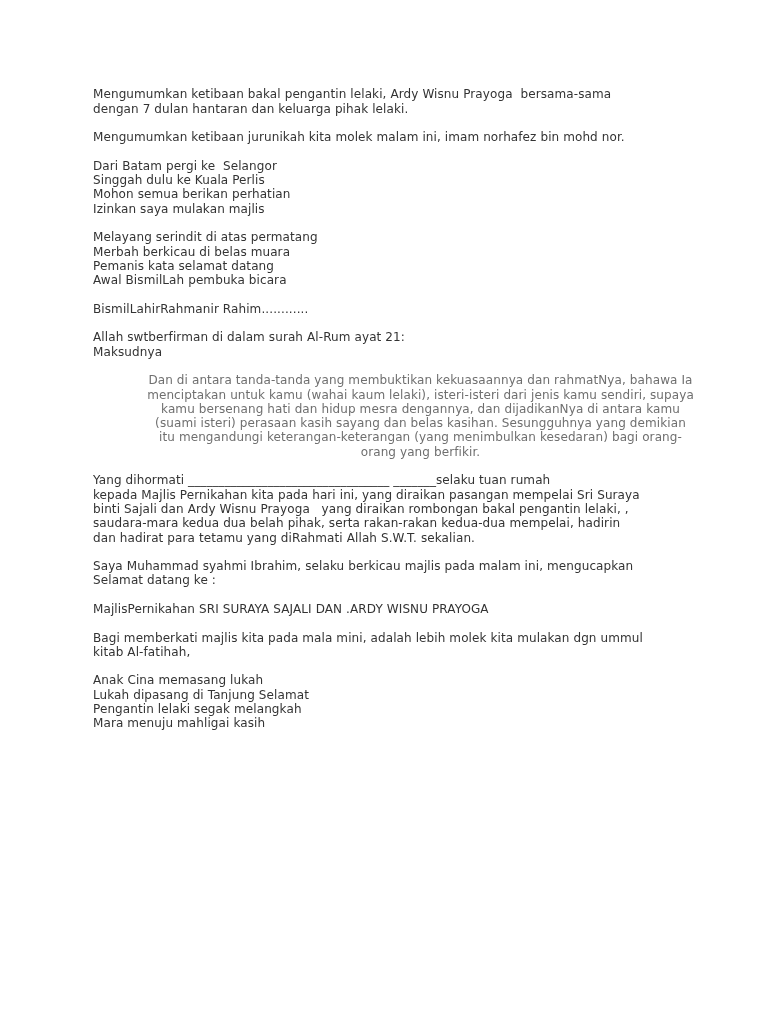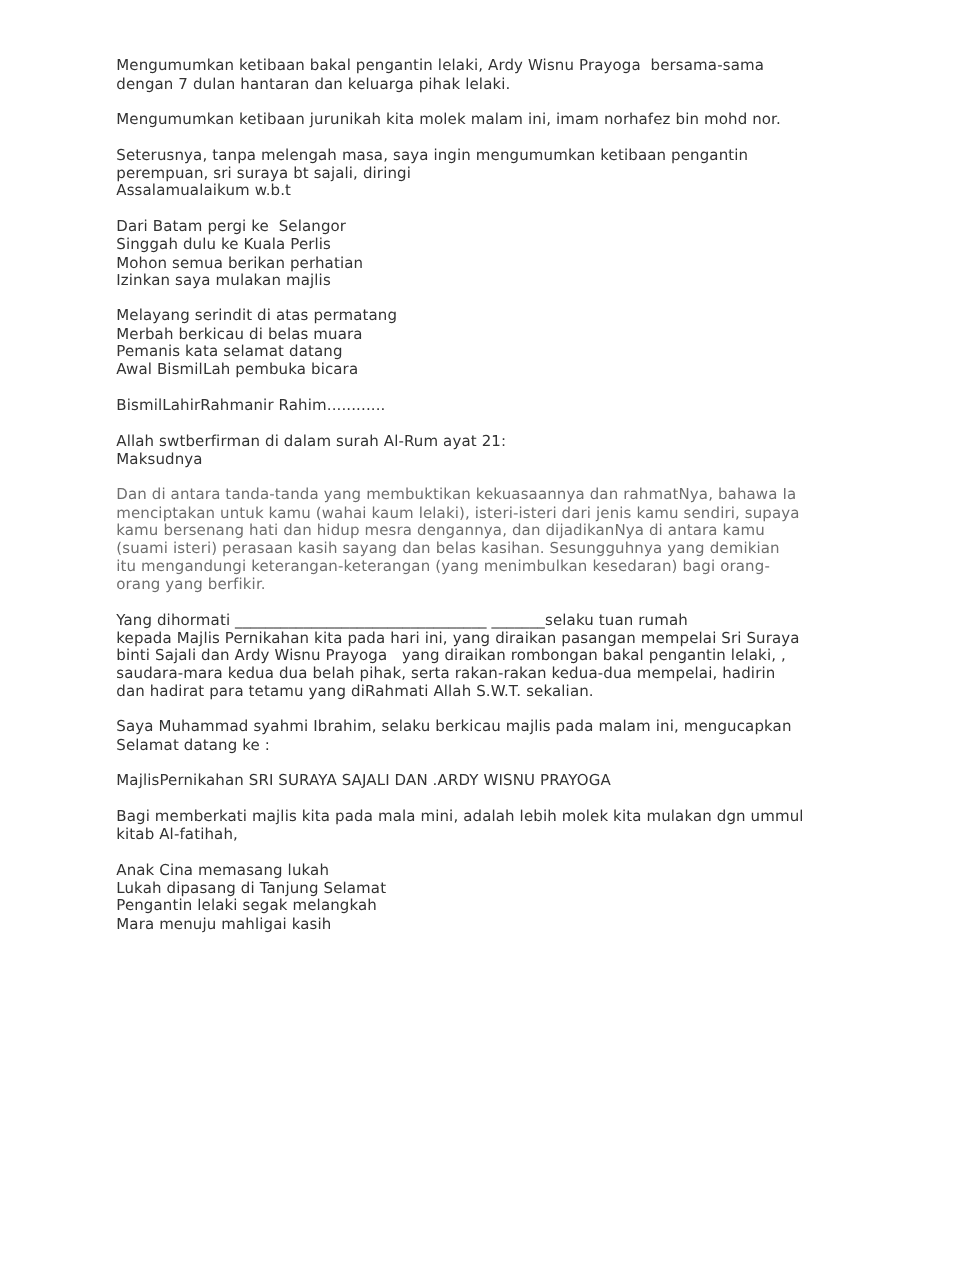--- a/index.html
+++ b/index.html
@@ -11,44 +11,42 @@
     width: 768px;
     height: 1024px;
     overflow: hidden;
     font-family: "DejaVu Sans", "Liberation Sans", sans-serif;
   }
   .doc-page {
     box-sizing: border-box;
     width: 768px;
     height: 1024px;
     background: var(--page-bg, #ffffff);
-    padding: 31px 20px 0 93px;
+    padding: 73px 20px 0 93px;
   }
   .doc-page p {
     margin: 14.3px 0;
     font-size: 12px;
     line-height: 14.3px;
     color: var(--text-color, #333333);
     white-space: pre-wrap;
     letter-spacing: 0.1px;
   }
   .doc-page p.quote {
     color: var(--quote-color, #6f6f6f);
+    text-align: center;
   }
 </style>
 </head>
 <body>
 
 <div class="doc-page">
   <p>Mengumumkan ketibaan bakal pengantin lelaki, Ardy Wisnu Prayoga  bersama-sama
 dengan 7 dulan hantaran dan keluarga pihak lelaki.</p>
   <p>Mengumumkan ketibaan jurunikah kita molek malam ini, imam norhafez bin mohd nor.</p>
-  <p>Seterusnya, tanpa melengah masa, saya ingin mengumumkan ketibaan pengantin
-perempuan, sri suraya bt sajali, diringi
-Assalamualaikum w.b.t</p>
   <p>Dari Batam pergi ke  Selangor
 Singgah dulu ke Kuala Perlis
 Mohon semua berikan perhatian
 Izinkan saya mulakan majlis</p>
   <p>Melayang serindit di atas permatang
 Merbah berkicau di belas muara
 Pemanis kata selamat datang
 Awal BismilLah pembuka bicara</p>
   <p>BismilLahirRahmanir Rahim............</p>
   <p>Allah swtberfirman di dalam surah Al-Rum ayat 21:

